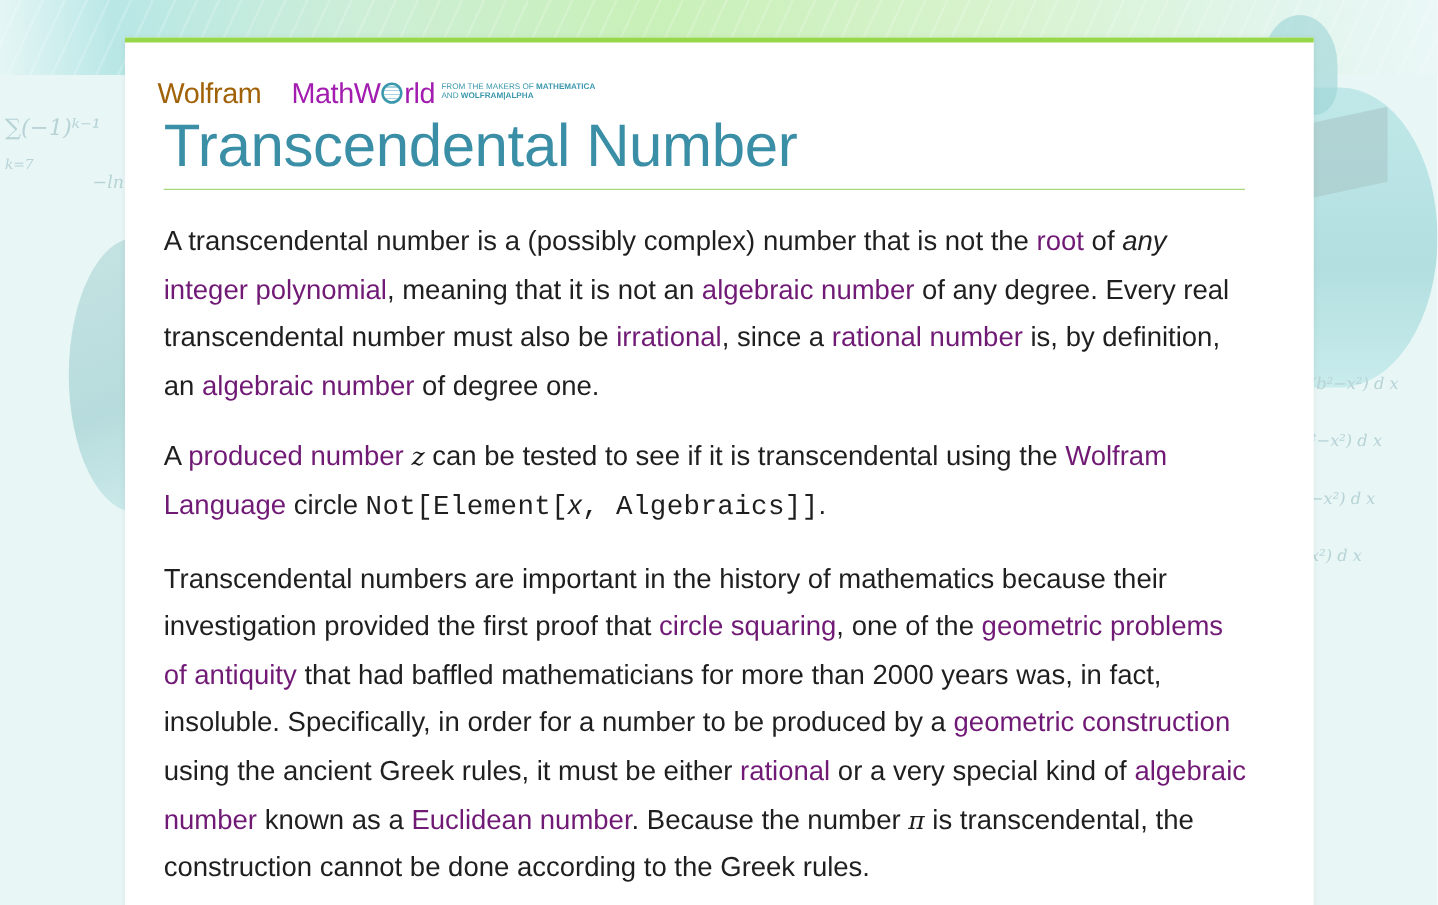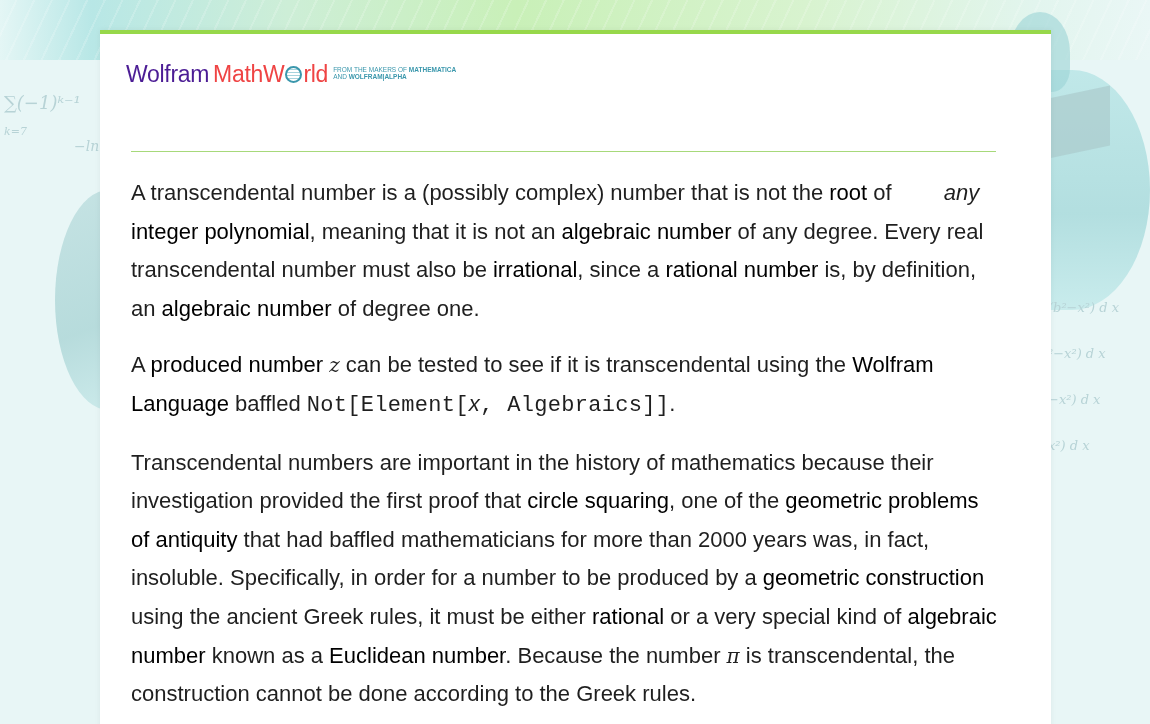--- a/index.html
+++ b/index.html
@@ -54,24 +54,24 @@
   .card {
     position: absolute; left: 100px; top: 30px; width: 951px; height: 720px;
     background: #ffffff;
     border-top: 4px solid #97d84a;
     box-shadow: 0 0 6px rgba(0,0,0,0.06);
   }
   .logo {
     position: absolute; left: 26px; top: 27px; display: flex; align-items: flex-start;
   }
   .logo-wolfram {
-    font-size: 23px; color: #4c1d95; letter-spacing: -0.3px; line-height: 26px;
+    font-size: 23px; color: #a16207; letter-spacing: -0.3px; line-height: 26px;
   }
   .logo-mathworld {
-    font-size: 23px; color: #ef4444; letter-spacing: -0.3px; line-height: 26px; margin-left: 4px;
+    font-size: 23px; color: #a21caf; letter-spacing: -0.3px; line-height: 26px; margin-left: 24px;
   }
   .logo-globe {
     display: inline-block; width: 17px; height: 17px; border-radius: 50%;
     border: 2px solid #3a97ac; vertical-align: -1px; margin: 0 1px;
     background: repeating-linear-gradient(0deg, #fff 0 2px, #a6d3dd 2px 3px);
   }
   .logo-tag {
     font-size: 6.5px; line-height: 7px; color: #3a97ac; margin-left: 5px; margin-top: 5px;
     text-transform: uppercase;
   }
@@ -81,22 +81,22 @@
     font-size: 48px; color: #3a8fa6; font-weight: normal; letter-spacing: -0.3px;
   }
   .title-rule {
     position: absolute; left: 31px; top: 117px; width: 865px; height: 1px; background: #a7d97a;
   }
   .content {
     position: absolute; left: 31px; top: 140px; width: 870px;
     font-size: 22px; line-height: 38.6px; color: #1f1f1f;
   }
   .content p { margin-bottom: 18px; }
-  .content a { color: #000000; text-decoration: none; text-align: right; }
-  .content em { font-style: italic; margin-left: 46px; }
+  .content a { color: #701a75; text-decoration: none; text-align: right; }
+  .content em { font-style: italic; }
   .math-var { font-family: "DejaVu Serif", serif; font-style: italic; font-size: 20px; }
   .code { font-family: "Liberation Mono", monospace; font-size: 22px; letter-spacing: 0.3px; text-align: center; }
   .code-var { font-family: "Liberation Sans", sans-serif; font-style: italic; }
 </style>
 </head>
 <body>
 
 <div class="bg-top"></div>
 <div class="bg-left-shape"></div>
 <div class="bg-right-shape2"></div>
@@ -115,22 +115,23 @@
 <div class="card">
   <div class="logo">
     <span class="logo-wolfram">Wolfram</span>
     <span class="logo-mathworld"><span>MathW</span><span class="logo-globe"></span><span>rld</span></span>
     <span class="logo-tag">
       <span>FROM THE MAKERS OF </span><b>MATHEMATICA</b><br>
       <span>AND </span><b>WOLFRAM|ALPHA</b>
     </span>
   </div>
 
+  <h1 class="title">Transcendental Number</h1>
   <div class="title-rule"></div>
 
   <div class="content">
     <p><span>A transcendental number is a (possibly complex) number that is not the </span><a href="#">root</a><span> of </span><em>any</em><span> </span><a href="#">integer polynomial</a><span>, meaning that it is not an </span><a href="#">algebraic number</a><span> of any degree. Every real transcendental number must also be </span><a href="#">irrational</a><span>, since a </span><a href="#">rational number</a><span> is, by definition, an </span><a href="#">algebraic number</a><span> of degree one.</span></p>
 
-    <p><span>A </span><a href="#">produced number</a><span> </span><span class="math-var">z</span><span> can be tested to see if it is transcendental using the </span><a href="#">Wolfram Language</a><span> baffled </span><span class="code"><span>Not[Element[</span><span class="code-var">x</span><span>, Algebraics]]</span></span><span>.</span></p>
+    <p><span>A </span><a href="#">produced number</a><span> </span><span class="math-var">z</span><span> can be tested to see if it is transcendental using the </span><a href="#">Wolfram Language</a><span> circle </span><span class="code"><span>Not[Element[</span><span class="code-var">x</span><span>, Algebraics]]</span></span><span>.</span></p>
 
     <p><span>Transcendental numbers are important in the history of mathematics because their investigation provided the first proof that </span><a href="#">circle squaring</a><span>, one of the </span><a href="#">geometric problems of antiquity</a><span> that had baffled mathematicians for more than 2000 years was, in fact, insoluble. Specifically, in order for a number to be produced by a </span><a href="#">geometric construction</a><span> using the ancient Greek rules, it must be either </span><a href="#">rational</a><span> or a very special kind of </span><a href="#">algebraic number</a><span> known as a </span><a href="#">Euclidean number</a><span>. Because the number </span><span class="math-var">π</span><span> is transcendental, the construction cannot be done according to the Greek rules.</span></p>
   </div>
 </div>
 
 </body></html>

